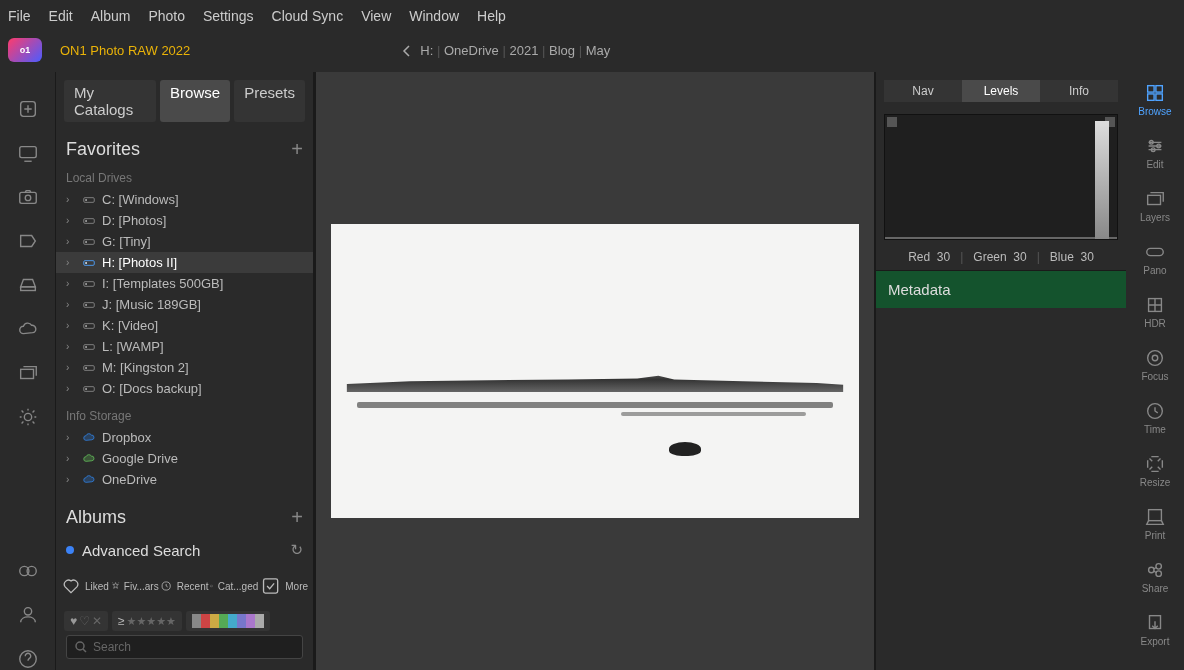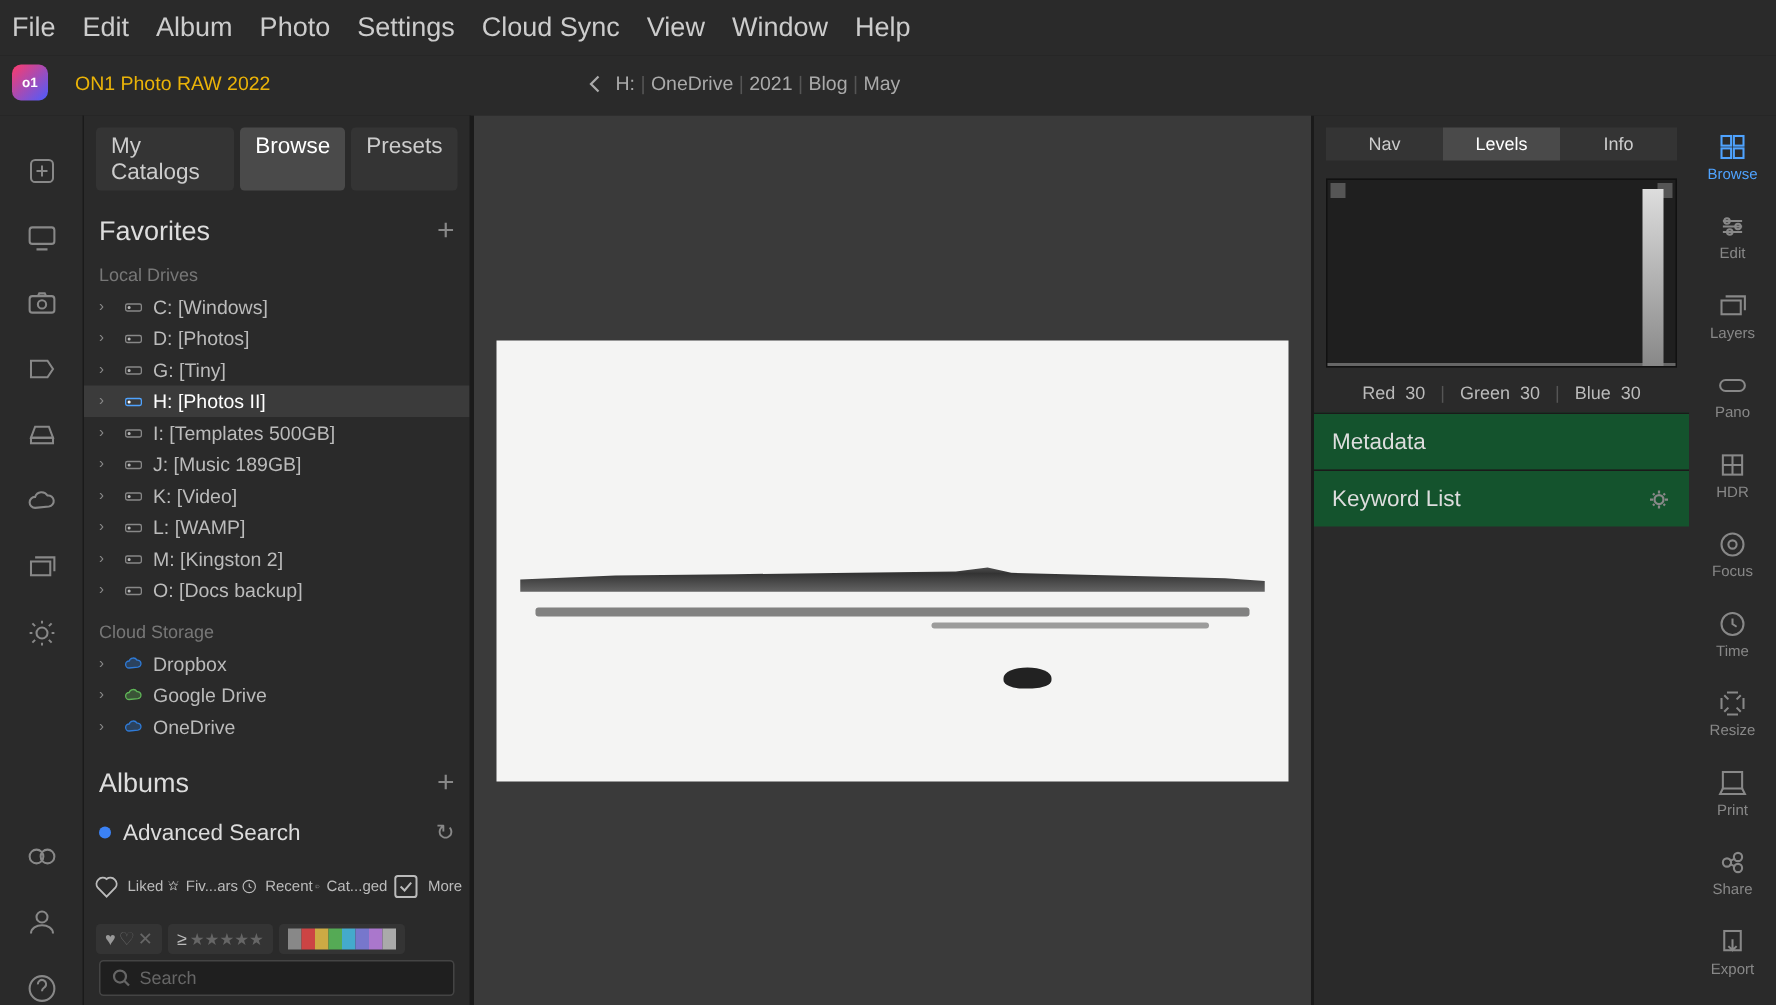--- a/index.html
+++ b/index.html
@@ -1,20 +1,20 @@
 <!DOCTYPE html>
 <html><head>
 <meta charset="utf-8">
 <style>
 *{margin:0;padding:0;box-sizing:border-box;font-family:-apple-system,BlinkMacSystemFont,"Segoe UI",Helvetica,Arial,sans-serif;user-select:none}
 body{background:#1a1a1a;color:#aaa;font-size:12px;width:1184px;height:670px;overflow:hidden;display:flex;flex-direction:column}
-.menubar{display:flex;gap:18px;padding:8px 8px;background:#2a2a2a;font-size:18px;color:#ccc}
+.menubar{display:flex;gap:18px;padding:8px 8px;background:#2a2a2a;font-size:14px;color:#ccc}
 .menubar span{cursor:pointer}
 .titlebar{display:flex;align-items:center;background:#2a2a2a;padding:6px 8px 10px;gap:10px}
-.app-logo{width:24px;height:24px;border-radius:6px;background:linear-gradient(135deg,#ff3b6b,#4b5cff);display:flex;align-items:center;justify-content:center;color:#fff;font-size:9px;font-weight:bold}
+.app-logo{width:34px;height:24px;border-radius:6px;background:linear-gradient(135deg,#ff3b6b,#4b5cff);display:flex;align-items:center;justify-content:center;color:#fff;font-size:9px;font-weight:bold}
 .app-title{color:#eab308;font-size:13px;margin-left:8px}
 .breadcrumb{display:flex;align-items:flex-end;gap:6px;color:#aaa;font-size:13px;margin-left:200px}
 .breadcrumb .sep{color:#555}
 .content{flex:1;display:flex;min-height:0}
 .left-tools{width:56px;background:#2a2a2a;display:flex;flex-direction:column;align-items:center;padding-top:26px;gap:22px;border-right:1px solid #1a1a1a}
 .left-tools .spacer{flex:1}
 .tool-icon{width:22px;height:22px;display:flex;align-items:center;justify-content:center;color:#888;cursor:pointer}
 .sidebar{width:258px;background:#2a2a2a;display:flex;flex-direction:column;border-right:1px solid #1a1a1a;position:relative}
 .sidebar-scroll{overflow:hidden;flex:1}
 .tab-row{display:flex;gap:4px;padding:8px 8px 6px}
@@ -248,21 +248,21 @@
           </div>
           <div class="tree-row">
             <span class="chev">›</span>
             <svg class="drv" viewBox="0 0 24 24">
               <rect x="3" y="8" width="18" height="8" rx="2" stroke="#888"></rect>
               <circle cx="7" cy="12" r="1" fill="#888"></circle>
             </svg>
             <span>O: [Docs backup]</span>
           </div>
         </div>
-    <div class="sub-head">Cloud Storage</div>
+    <div class="sub-head">Info Storage</div>
     <div class="tree" id="clouds">
           <div class="tree-row">
             <span class="chev">›</span>
             <svg class="drv" viewBox="0 0 24 24">
               <path d="M7 16a4 4 0 010-8 5 5 0 019-1 4 4 0 011 8z" stroke="#2f7bd8" fill="#2f7bd8" fill-opacity="0.3"></path>
             </svg>
             <span>Dropbox</span>
           </div>
           <div class="tree-row">
             <span class="chev">›</span>
@@ -386,27 +386,20 @@
     <div class="rgb-row">
       <span><span>Red</span>&nbsp;&nbsp;<span>30</span></span>
       <span style="color:#555">|</span>
       <span><span>Green</span>&nbsp;&nbsp;<span>30</span></span>
       <span style="color:#555">|</span>
       <span><span>Blue</span>&nbsp;&nbsp;<span>30</span></span>
     </div>
     <div class="meta-section">
       <span>Metadata</span>
     </div>
-    <div class="meta-section">
-      <span>Keyword List</span>
-      <svg width="16" height="16">
-          <circle cx="8" cy="8" r="3" stroke="#888"></circle>
-          <path d="M8 2v2M8 12v2M2 8h2M12 8h2M4 4l1 1M11 11l1 1M11 5l1-1M4 12l1-1" stroke="#888"></path>
-        </svg>
-    </div>
   </div>
 
   <div class="right-tools" id="rtools">
       <div class="rtool active">
         <svg viewBox="0 0 24 24">
           <rect x="4" y="4" width="7" height="7"></rect>
           <rect x="13" y="4" width="7" height="7"></rect>
           <rect x="4" y="13" width="7" height="7"></rect>
           <rect x="13" y="13" width="7" height="7"></rect>
         </svg>

